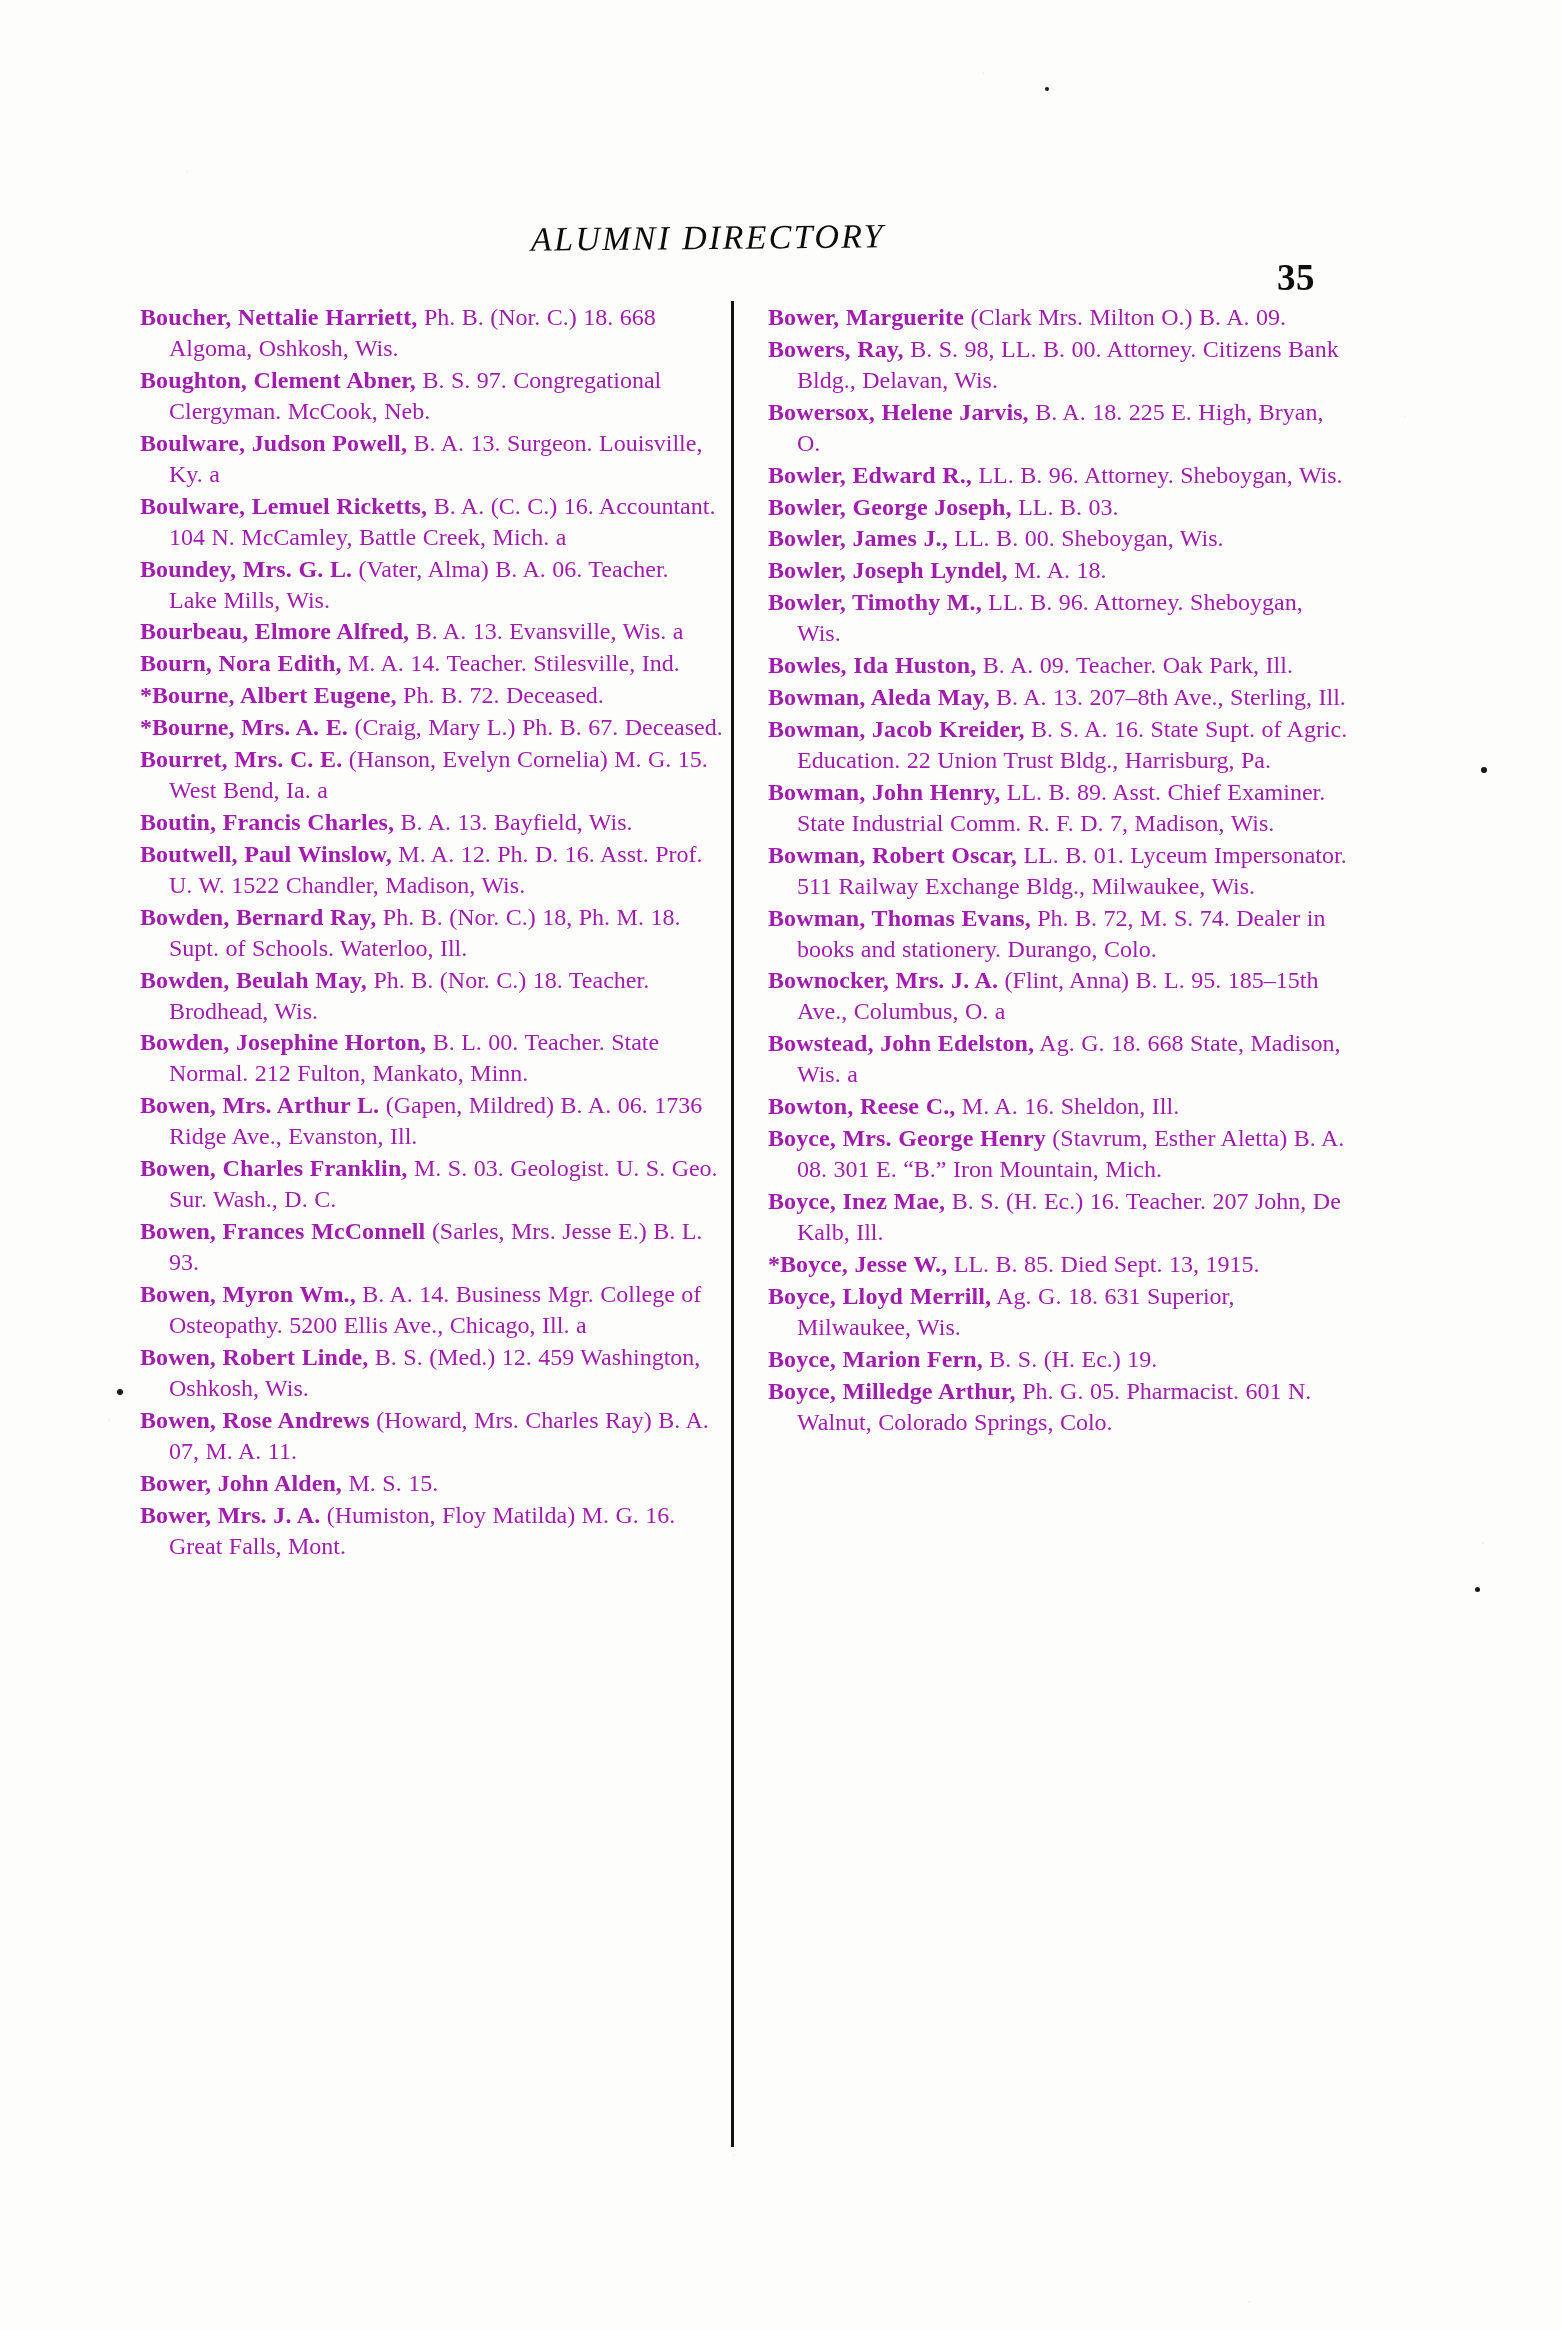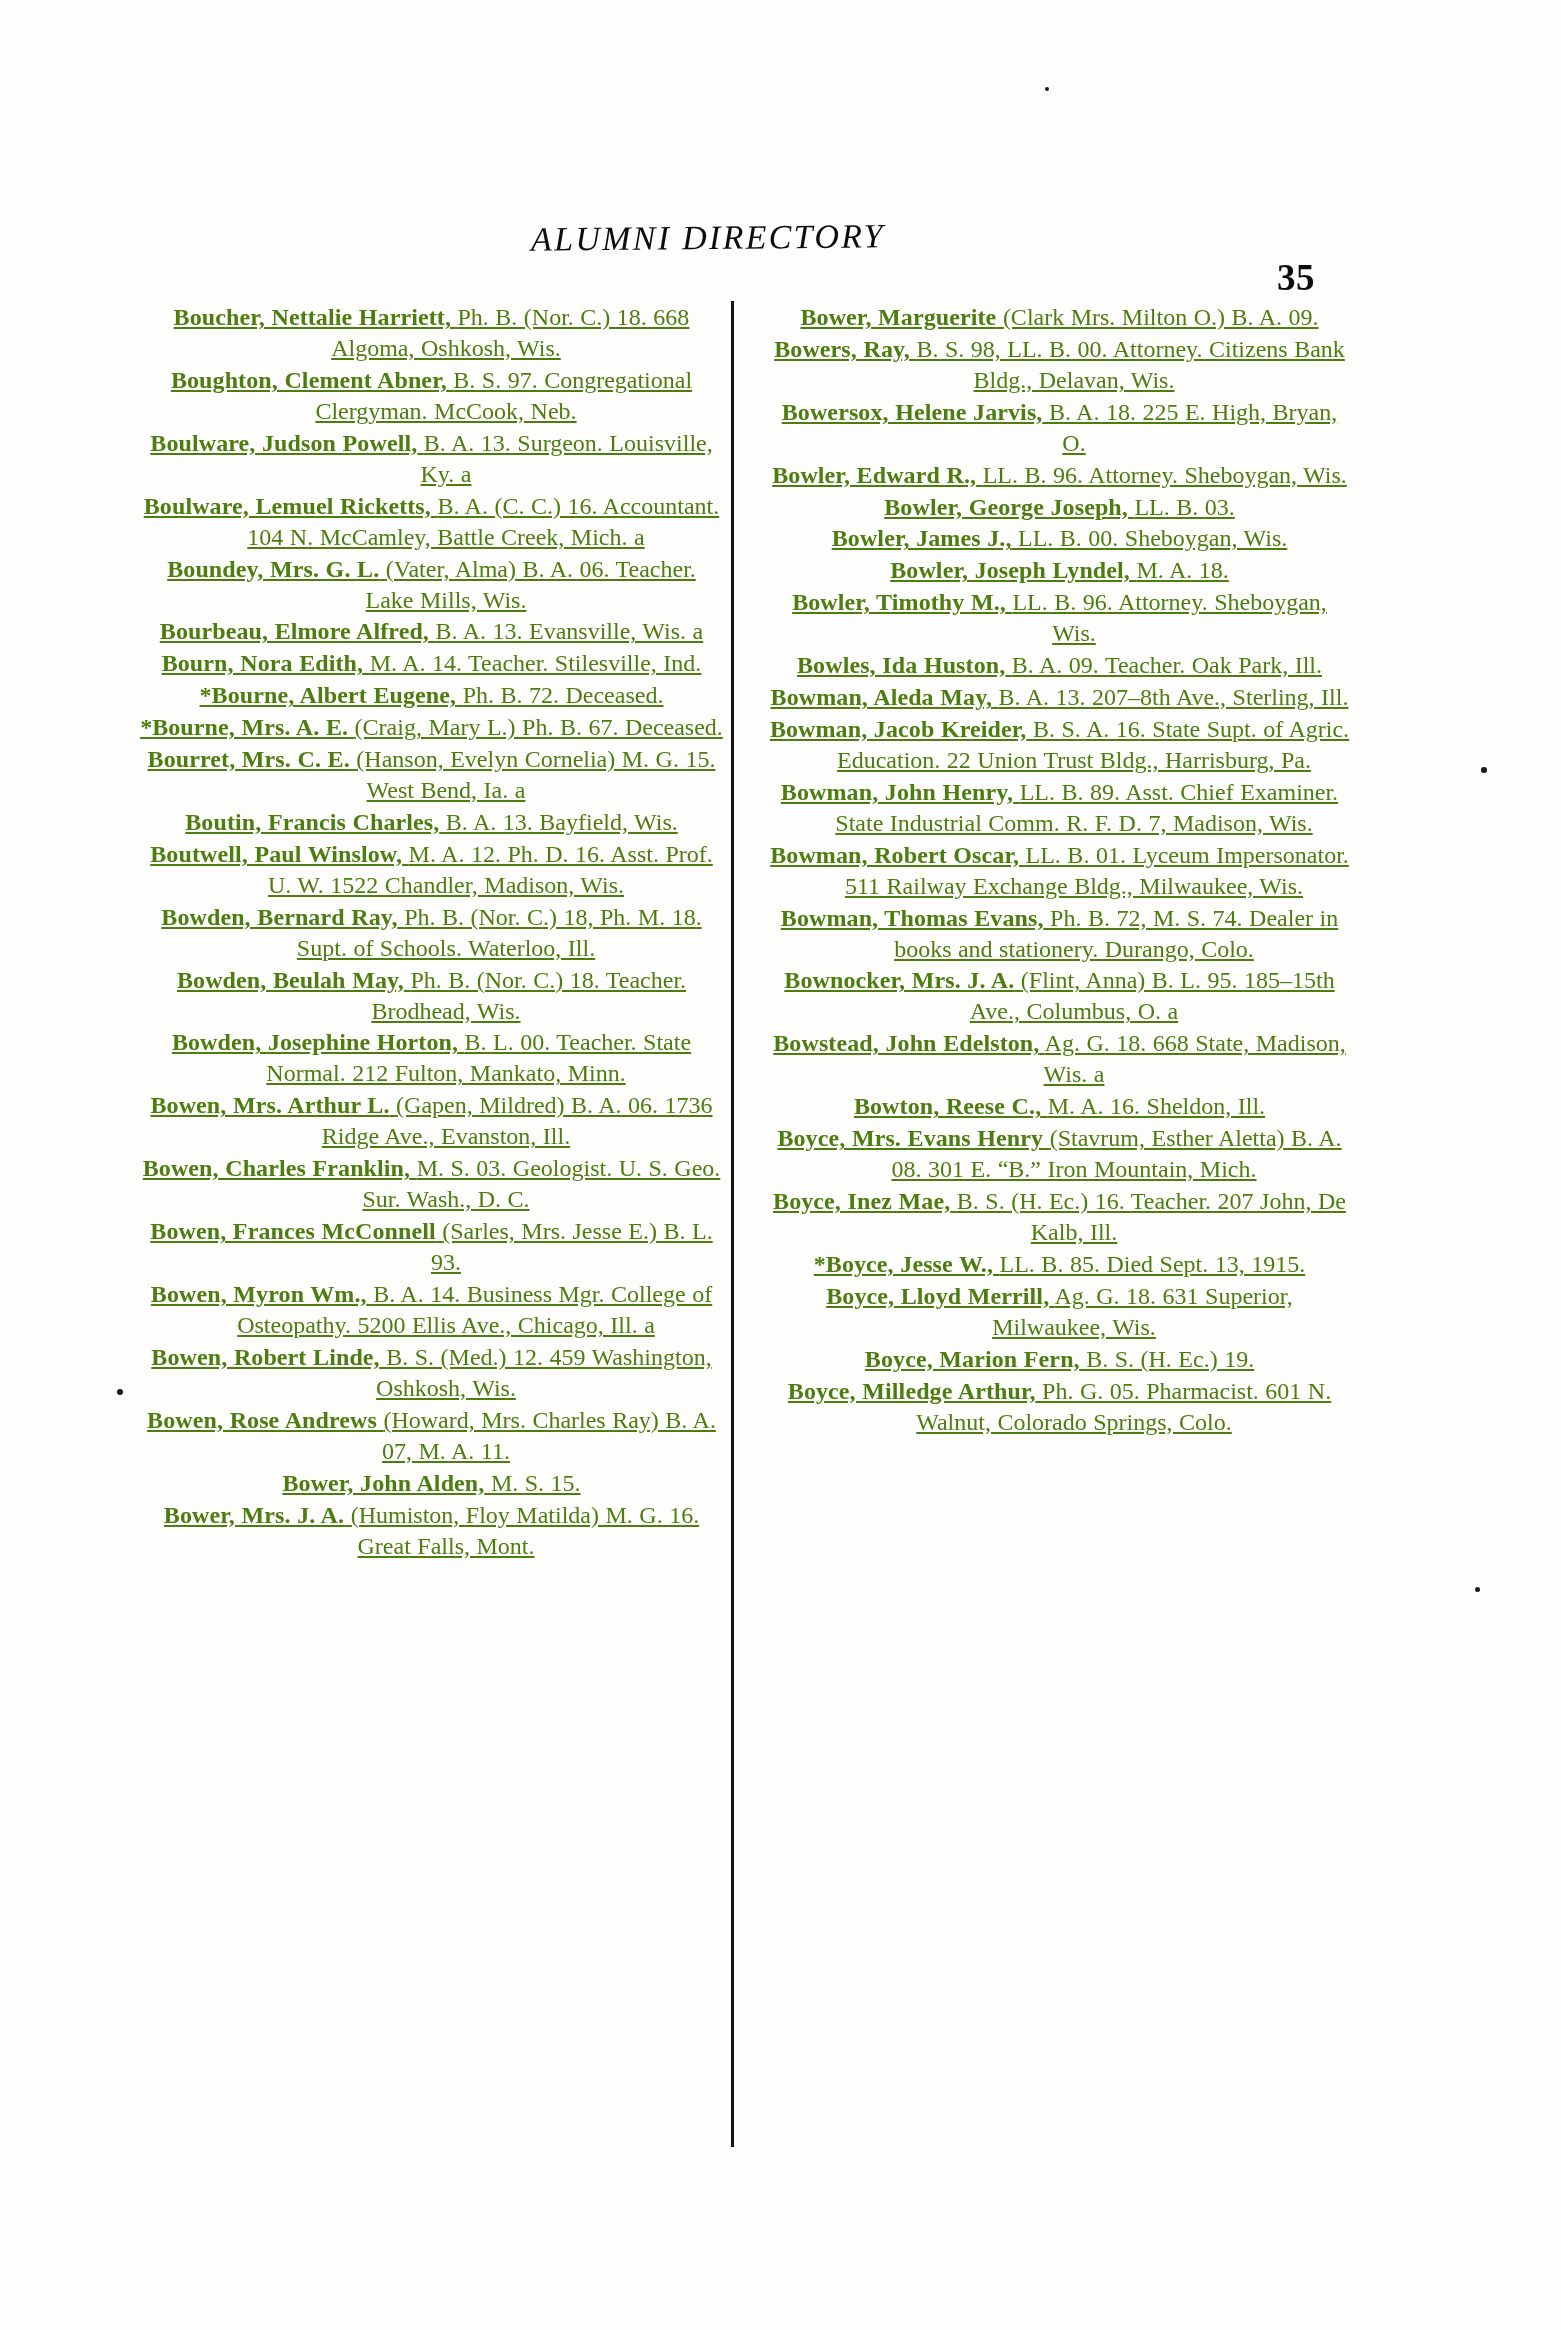--- a/index.html
+++ b/index.html
@@ -81,26 +81,25 @@
     width: 583px;
   }
   #left-column  { left: 140px; }
   #right-column { left: 768px; }
 
   .entry {
     margin: 0 0 0.9px 0;
     padding: 0;
     font-size: 24px;
     line-height: 31px;
-    color: #4d7c0f;
+    color: #a21caf;
     text-indent: -29px;
     padding-left: 29px;
     word-spacing: 0.5px;
-    text-align: center;
-    text-decoration: underline;
+    text-align: left;
   }
   .entry .nm {
     font-weight: 700;
     letter-spacing: 0.1px;
   }
   .entry .rest {
     font-weight: 400;
   }
   .entry .star {
     font-weight: 700;
@@ -169,21 +168,21 @@
       <p class="entry"><span class="nm">Bowler, Timothy M.,</span> <span class="rest">LL. B. 96. Attorney. Sheboygan, Wis.</span></p>
       <p class="entry"><span class="nm">Bowles, Ida Huston,</span> <span class="rest">B. A. 09. Teacher. Oak Park, Ill.</span></p>
       <p class="entry"><span class="nm">Bowman, Aleda May,</span> <span class="rest">B. A. 13. 207–8th Ave., Sterling, Ill.</span></p>
       <p class="entry"><span class="nm">Bowman, Jacob Kreider,</span> <span class="rest">B. S. A. 16. State Supt. of Agric. Education. 22 Union Trust Bldg., Harrisburg, Pa.</span></p>
       <p class="entry"><span class="nm">Bowman, John Henry,</span> <span class="rest">LL. B. 89. Asst. Chief Examiner. State Industrial Comm. R. F. D. 7, Madison, Wis.</span></p>
       <p class="entry"><span class="nm">Bowman, Robert Oscar,</span> <span class="rest">LL. B. 01. Lyceum Impersonator. 511 Railway Exchange Bldg., Milwaukee, Wis.</span></p>
       <p class="entry"><span class="nm">Bowman, Thomas Evans,</span> <span class="rest">Ph. B. 72, M. S. 74. Dealer in books and stationery. Durango, Colo.</span></p>
       <p class="entry"><span class="nm">Bownocker, Mrs. J. A.</span> <span class="rest">(Flint, Anna) B. L. 95. 185–15th Ave., Columbus, O. a</span></p>
       <p class="entry"><span class="nm">Bowstead, John Edelston,</span> <span class="rest">Ag. G. 18. 668 State, Madison, Wis. a</span></p>
       <p class="entry"><span class="nm">Bowton, Reese C.,</span> <span class="rest">M. A. 16. Sheldon, Ill.</span></p>
-      <p class="entry"><span class="nm">Boyce, Mrs. Evans Henry</span> <span class="rest">(Stavrum, Esther Aletta) B. A. 08. 301 E. “B.” Iron Mountain, Mich.</span></p>
+      <p class="entry"><span class="nm">Boyce, Mrs. George Henry</span> <span class="rest">(Stavrum, Esther Aletta) B. A. 08. 301 E. “B.” Iron Mountain, Mich.</span></p>
       <p class="entry"><span class="nm">Boyce, Inez Mae,</span> <span class="rest">B. S. (H. Ec.) 16. Teacher. 207 John, De Kalb, Ill.</span></p>
       <p class="entry"><span class="star">*</span><span class="nm">Boyce, Jesse W.,</span> <span class="rest">LL. B. 85. Died Sept. 13, 1915.</span></p>
       <p class="entry"><span class="nm">Boyce, Lloyd Merrill,</span> <span class="rest">Ag. G. 18. 631 Superior, Milwaukee, Wis.</span></p>
       <p class="entry"><span class="nm">Boyce, Marion Fern,</span> <span class="rest">B. S. (H. Ec.) 19.</span></p>
       <p class="entry"><span class="nm">Boyce, Milledge Arthur,</span> <span class="rest">Ph. G. 05. Pharmacist. 601 N. Walnut, Colorado Springs, Colo.</span></p>
     </div>
 
 </div>
 
 

